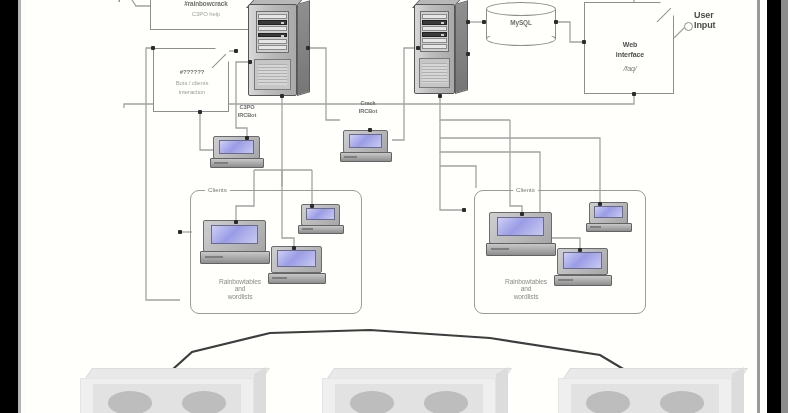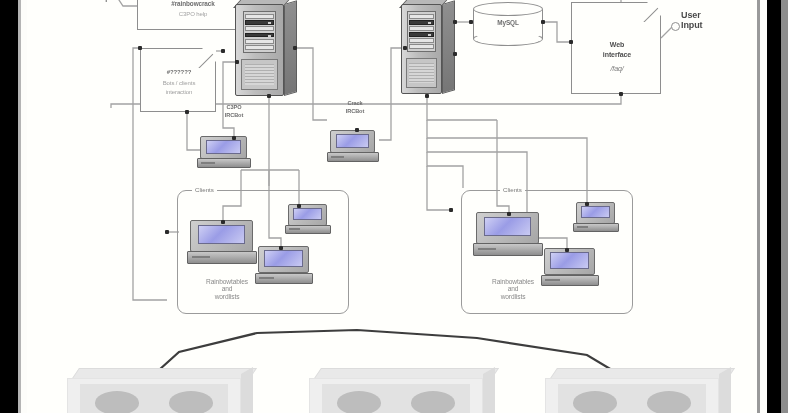--- a/index.html
+++ b/index.html
@@ -39,21 +39,21 @@
   .frame-right-black {
     position: absolute; left: 767px; top: 0; width: 14px; height: 413px;
     background: #000000;
   }
   .frame-right-gray2 {
     position: absolute; left: 781px; top: 0; width: 7px; height: 413px;
     background: #8d8d8d;
   }
   
   #canvas {
-    position: absolute; left: 27px; top: 0;
+    position: absolute; left: 40px; top: 0;
     width: 730px; height: 413px;
   }
   #wires { position: absolute; left: 0; top: 0; width: 730px; height: 413px; }
 
   
   .node { position: absolute; }
   .node-label {
     position: absolute;
     text-align: center;
     color: #6e6e6e;

